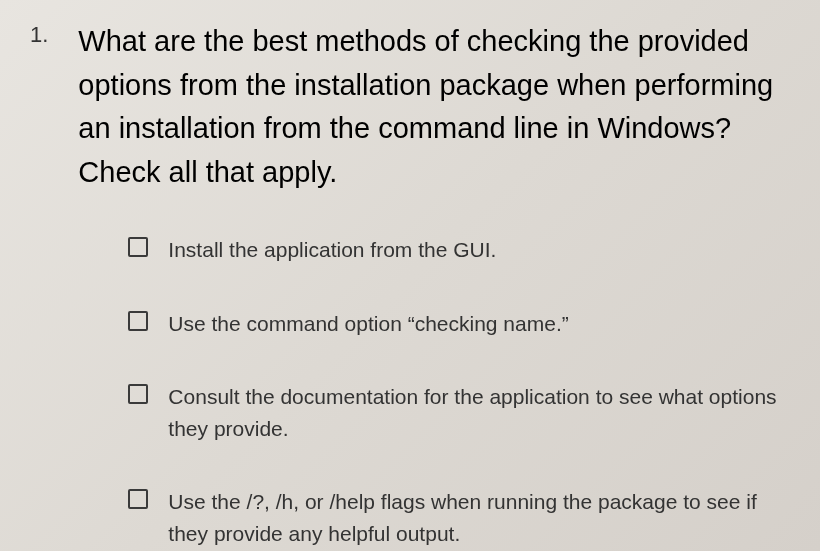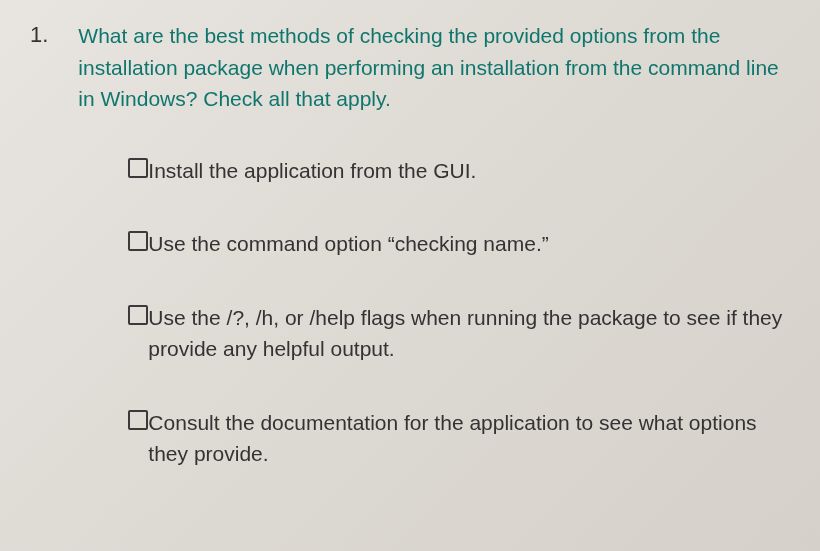--- a/index.html
+++ b/index.html
@@ -24,35 +24,36 @@
     .question-number {
       font-size: 22px;
       color: #333;
       flex-shrink: 0;
       padding-top: 2px;
     }
     .question-content {
       flex: 1;
     }
     .question-text {
-      font-size: 21px;
+      font-size: 29px;
       line-height: 1.5;
-      color: #0f766e;
+      color: #000000;
       margin-bottom: 40px;
       padding-right: 10px;
     }
     .options {
       display: flex;
       flex-direction: column;
       gap: 42px;
       padding-left: 50px;
     }
     .option {
       display: flex;
       align-items: flex-start;
+      gap: 20px;
     }
     .checkbox {
       width: 20px;
       height: 20px;
       border: 2px solid #3a3a3a;
       background: transparent;
       flex-shrink: 0;
       margin-top: 3px;
       border-radius: 2px;
     }
@@ -73,21 +74,21 @@
       <div class="option">
         <div class="checkbox"></div>
         <div class="option-text">Install the application from the GUI.</div>
       </div>
       <div class="option">
         <div class="checkbox"></div>
         <div class="option-text">Use the command option “checking name.”</div>
       </div>
       <div class="option">
         <div class="checkbox"></div>
-        <div class="option-text">Use the /?, /h, or /help flags when running the package to see if they provide any helpful output.</div>
+        <div class="option-text">Consult the documentation for the application to see what options they provide.</div>
       </div>
       <div class="option">
         <div class="checkbox"></div>
-        <div class="option-text">Consult the documentation for the application to see what options they provide.</div>
+        <div class="option-text">Use the /?, /h, or /help flags when running the package to see if they provide any helpful output.</div>
       </div>
     </div>
   </div>
 </div>
 
 </body></html>

